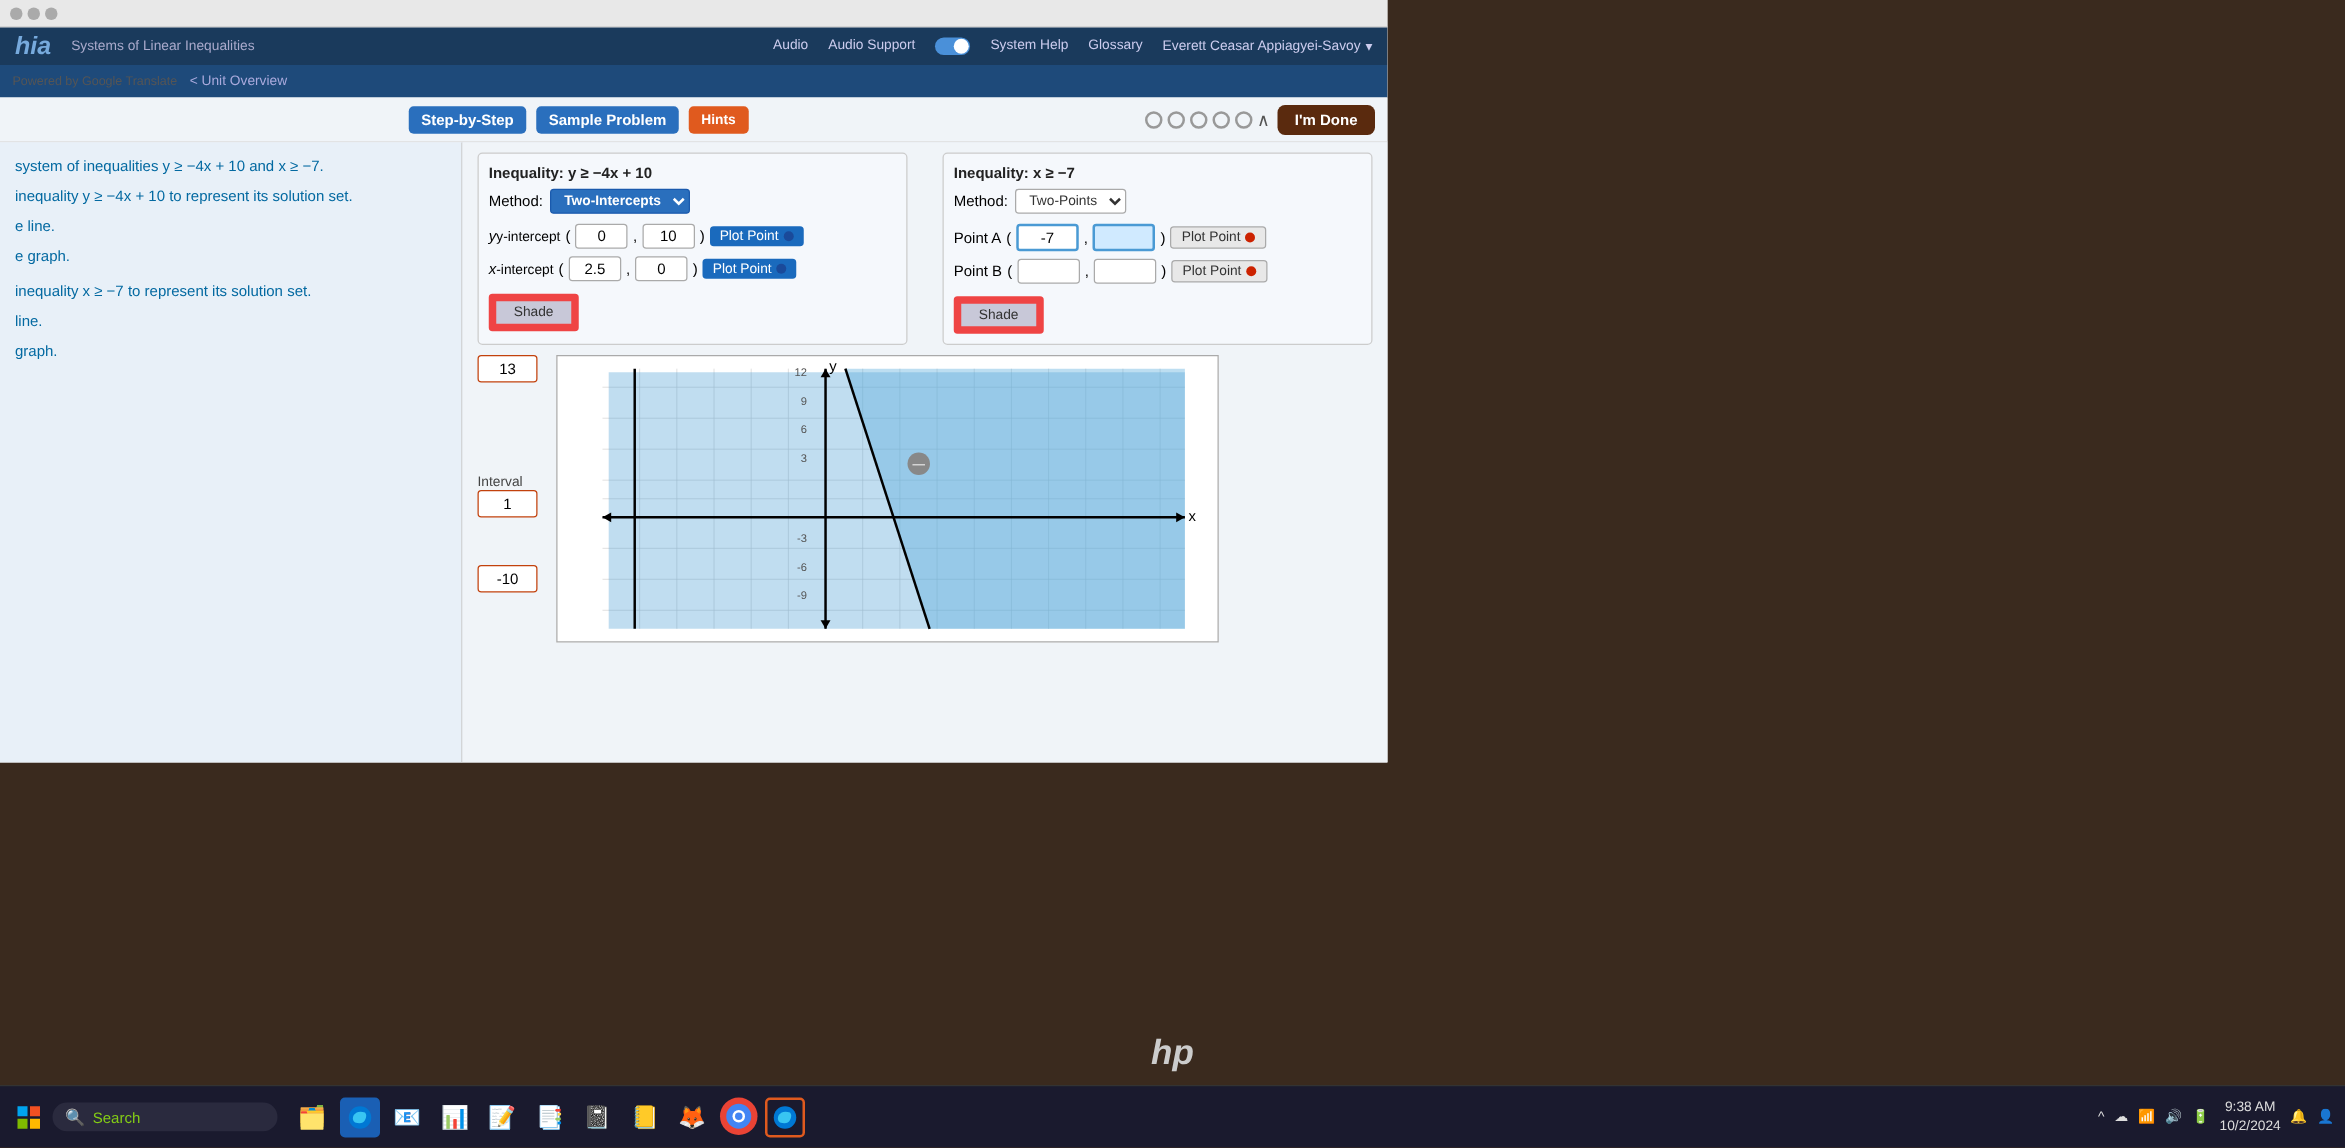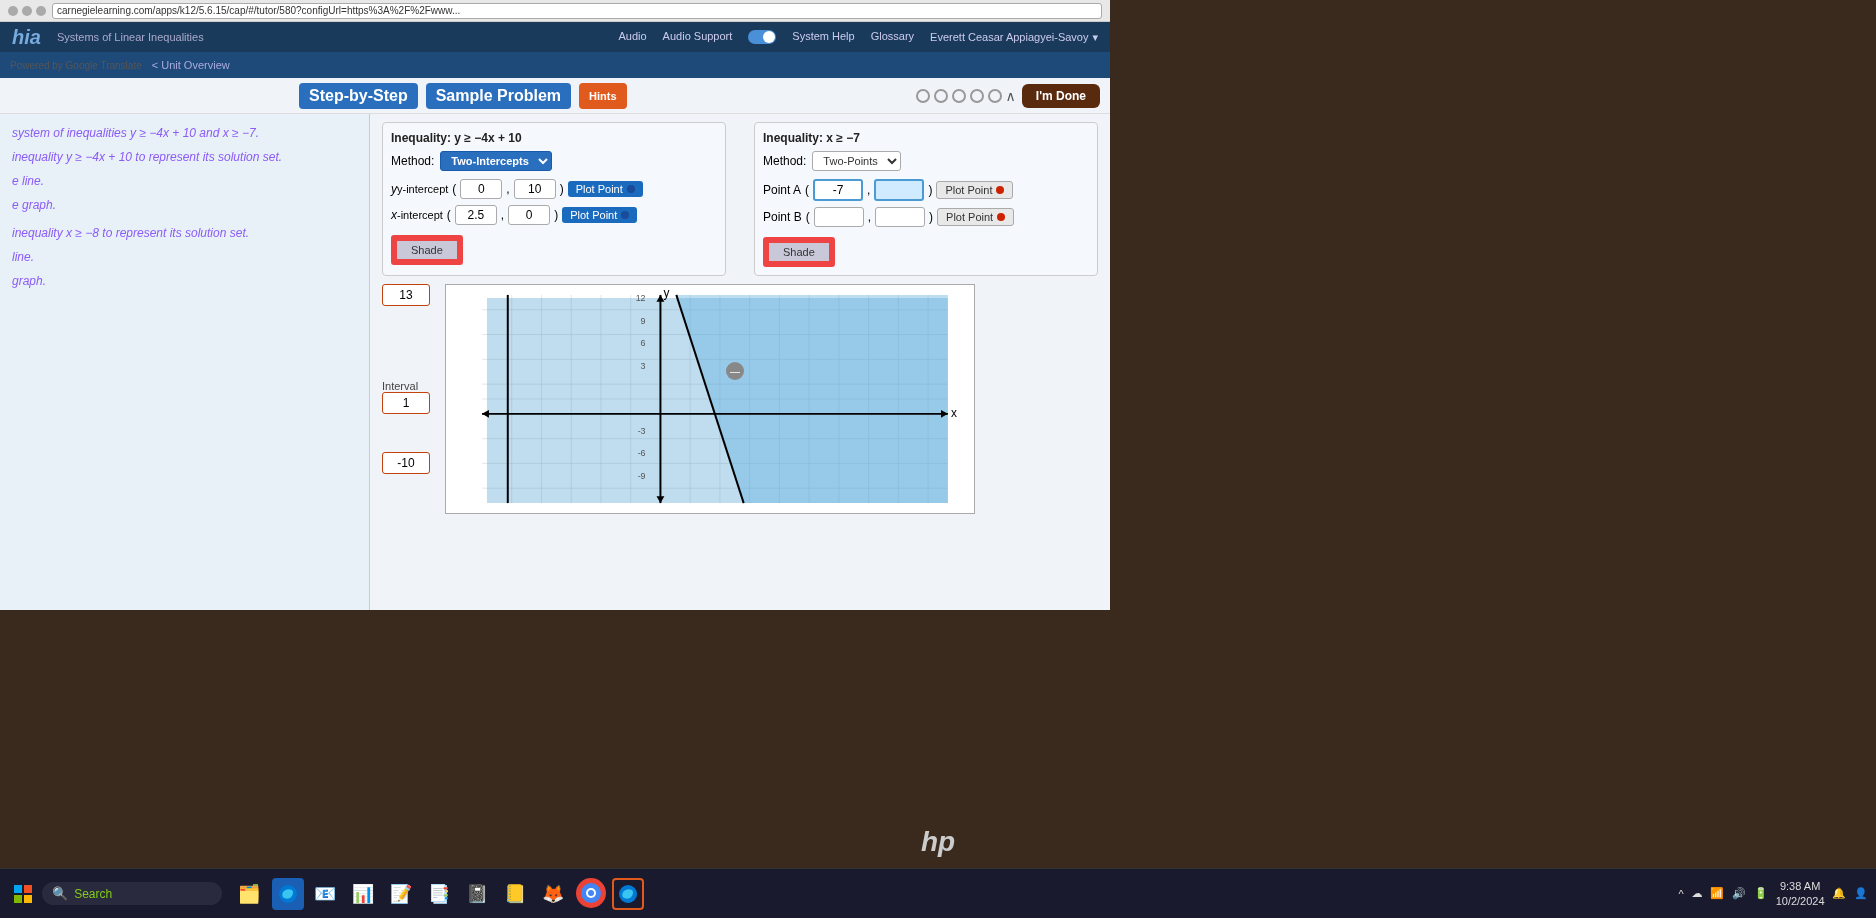--- a/index.html
+++ b/index.html
@@ -152,21 +152,21 @@
       display: flex;
       align-items: center;
       gap: 6px;
     }
     .btn-blue {
       background: #2a6fbd;
       color: #fff;
       border: none;
       border-radius: 4px;
       padding: 4px 10px;
-      font-size: 16px;
+      font-size: 12px;
       cursor: pointer;
       font-weight: bold;
     }
     .btn-orange {
       background: #e05a1e;
       color: #fff;
       border: none;
       border-radius: 4px;
       padding: 4px 10px;
       font-size: 11px;
@@ -215,24 +215,23 @@
     
     .left-panel {
       width: 370px;
       background: #e8f0f8;
       padding: 10px 12px;
       border-right: 1px solid #ccc;
       flex-shrink: 0;
     }
     .left-panel p {
       font-size: 12px;
-      color: #8b5cf6;
+      color: #0369a1;
       margin-bottom: 6px;
       line-height: 1.5;
-      font-style: italic;
     }
     .collapse-btn {
       position: absolute;
       left: 356px;
       top: 50%;
       width: 18px;
       height: 18px;
       background: #888;
       border-radius: 50%;
       display: flex;
@@ -517,23 +516,20 @@
 
 <div class="laptop-frame">
 
   <div class="screen">
 
     <div class="browser-bar">
       <div class="browser-buttons">
         <div class="browser-btn"></div>
         <div class="browser-btn"></div>
         <div class="browser-btn"></div>
-      </div>
-      <div class="url-bar">
-        <span>carnegielearning.com/apps/k12/5.6.15/cap/#/tutor/580?configUrl=https%3A%2F%2Fwww...</span>
       </div>
     </div>
 
     <div class="app-header">
       <div style="display:flex;align-items:center;gap:16px;">
         <span style="color:#7ad;font-size:20px;font-weight:bold;font-style:italic;">hia</span>
         <span style="color:#aac;font-size:11px;">Systems of Linear Inequalities</span>
       </div>
       <div class="app-header-nav">
         <span>Audio</span>
@@ -578,21 +574,21 @@
       </div>
     </div>
 
     <div class="main-content">
 
       <div class="left-panel">
         <p>system of inequalities y ≥ −4x + 10 and x ≥ −7.</p>
         <p>inequality y ≥ −4x + 10 to represent its solution set.</p>
         <p>e line.</p>
         <p>e graph.</p>
-        <p style="margin-top:10px;">inequality x ≥ −8 to represent its solution set.</p>
+        <p style="margin-top:10px;">inequality x ≥ −7 to represent its solution set.</p>
         <p>line.</p>
         <p>graph.</p>
       </div>
 
       <div style="position:relative;">
         <div class="collapse-btn">—</div>
       </div>
 
       <div class="right-panel">
 

